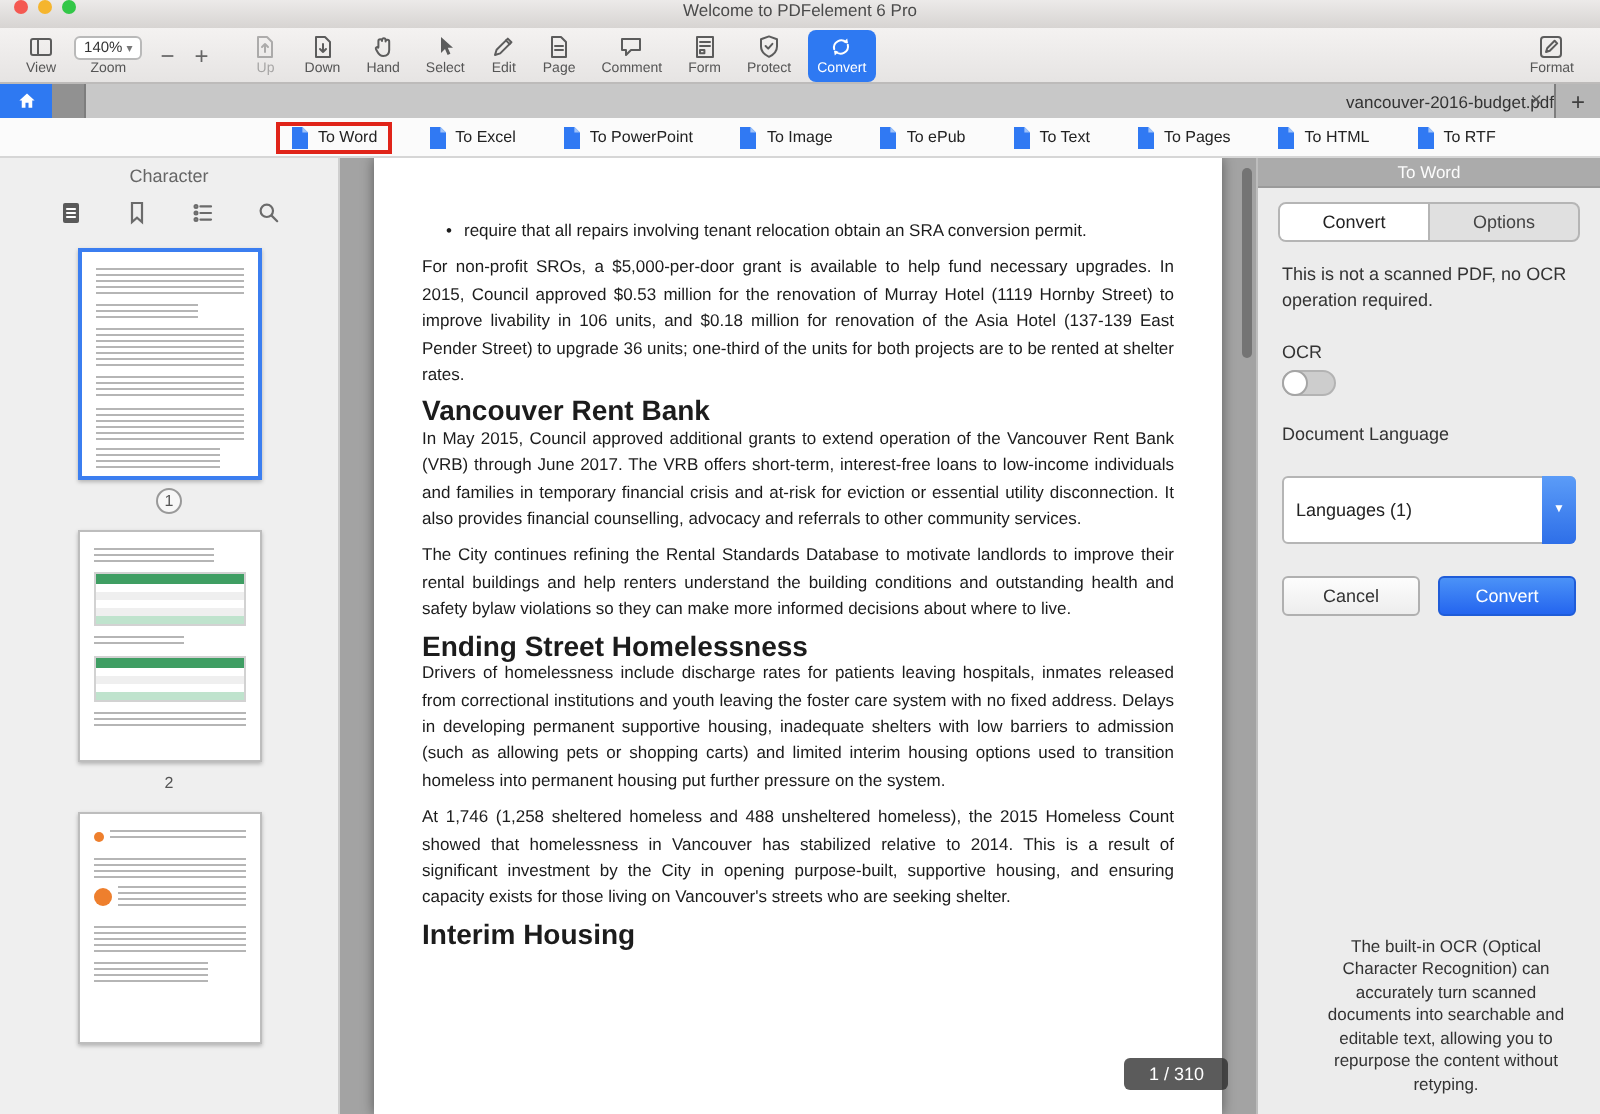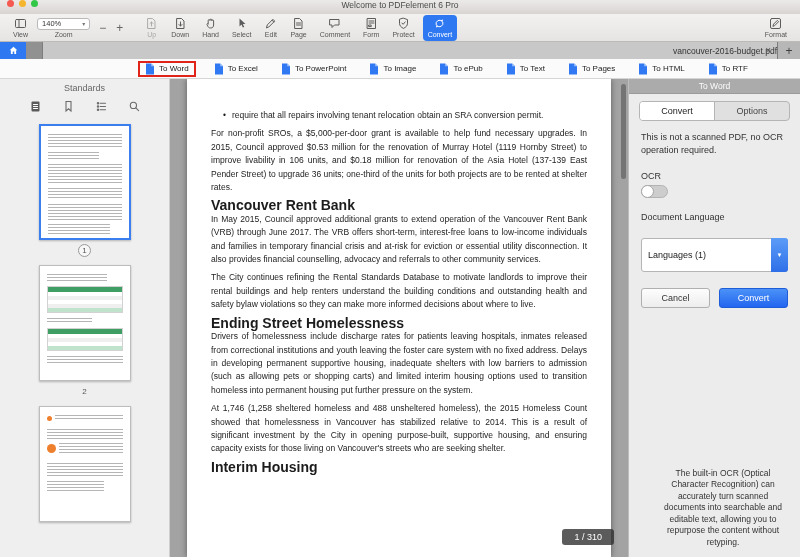--- a/index.html
+++ b/index.html
@@ -20,21 +20,21 @@
   .tb-label { font-size:7px; color:#555; margin-top:1px; white-space:nowrap; }
   .tb-item.active { background:#2e79f2; }
   .tb-item.active .tb-label { color:#fff; }
   .tb-item.disabled { opacity:.45; }
   .ic { width:13px; height:13px; }
   .ic * { stroke:#5c5c5c; fill:none; stroke-width:1; stroke-linecap:round; stroke-linejoin:round; }
   .ic .f { fill:#5c5c5c; stroke:none; }
   .active .ic * { stroke:#fff; }
   .active .ic .f { fill:#fff; stroke:none; }
   .zoom-cluster { display:flex; flex-direction:column; align-items:center; margin:0 4px; }
-  .zoom-box { border:1px solid #b9b9b9; background:#fff; border-radius:3px; font-size:7.5px; color:#333; padding:0 4px; height:12px; display:flex; align-items:center; gap:21px; }
+  .zoom-box { border:1px solid #b9b9b9; background:#fff; border-radius:3px; font-size:7.5px; color:#333; padding:0 4px; height:12px; display:flex; align-items:center; gap:2px; }
   .zoom-caret { font-size:6px; color:#777; }
   .zoom-btn { font-size:12px; color:#666; padding:0 5px; line-height:26px; }
   .tb-tools { display:flex; margin-left:12px; gap:3px; }
   .tb-right { margin-left:auto; }
 
   
   .tabbar { height:17px; background:#919191; display:flex; align-items:stretch; flex:none; }
   .home-btn { width:26px; background:#2e79f2; display:flex; align-items:center; justify-content:center; flex:none; }
   .home-ic * { fill:#fff; stroke:none; }
   .doc-tab { flex:1; background:#c8c8c8; border-left:1px solid #7d7d7d; border-right:1px solid #7d7d7d; display:flex; align-items:center; justify-content:flex-end; position:relative;margin-left:16px; }
@@ -298,21 +298,21 @@
           <path class="c1" d="M1 .5h5.2L9 3.3v8.2H1z"></path>
           <path class="c2" d="M6.2.5L9 3.3H6.2z"></path>
         </svg>
       <span>To RTF</span>
     </div>
   </div>
 
   <div class="main">
 
     <div class="sidebar">
-      <div class="sb-title">Standards</div>
+      <div class="sb-title">Character</div>
       <div class="sb-icons">
         <div class="sb-icon active">
           <svg class="sic" width="13" height="13" viewBox="0 0 13 13">
               <rect class="f" x="2.5" y="1.5" width="8" height="10" rx="1"></rect>
               <line x1="4.5" y1="4.5" x2="8.5" y2="4.5" style="stroke:#fff"></line>
               <line x1="4.5" y1="6.5" x2="8.5" y2="6.5" style="stroke:#fff"></line>
               <line x1="4.5" y1="8.5" x2="8.5" y2="8.5" style="stroke:#fff"></line>
             </svg>
         </div>
         <div class="sb-icon">

